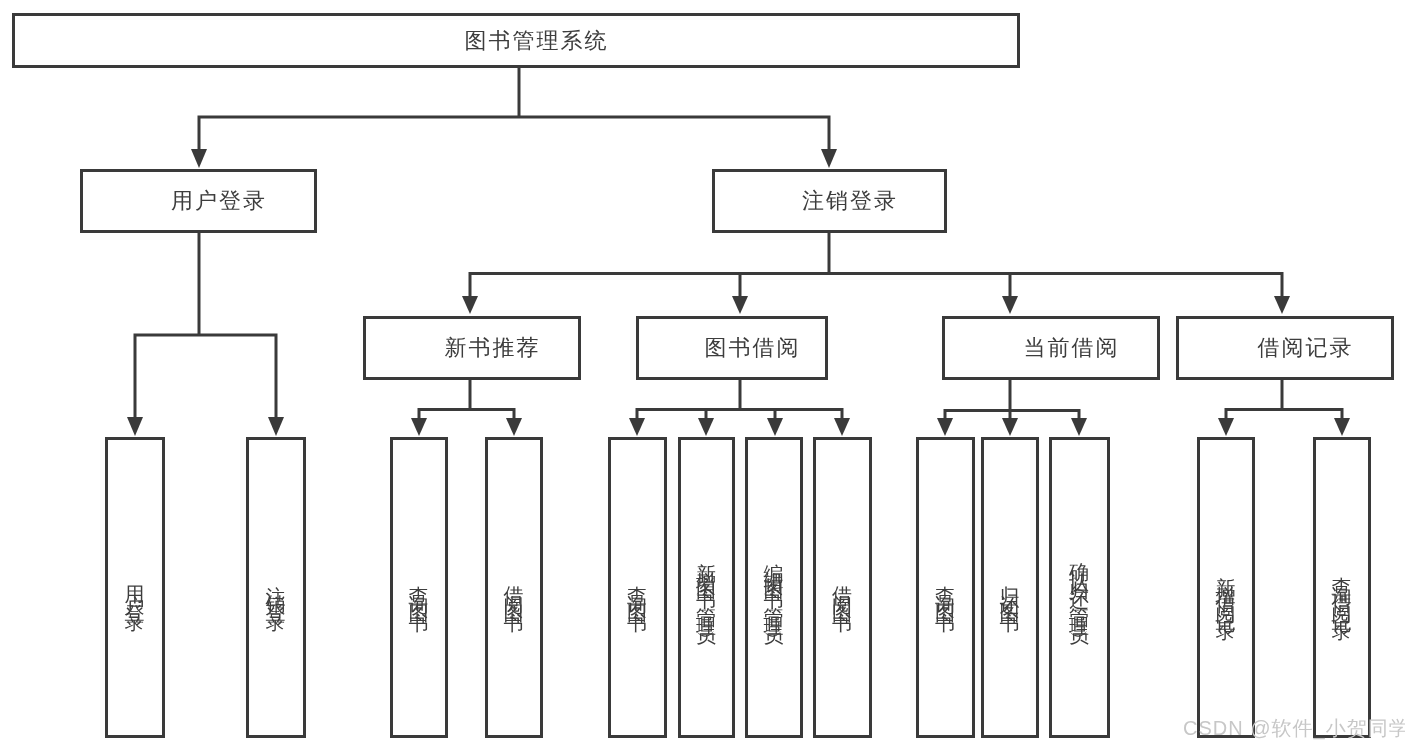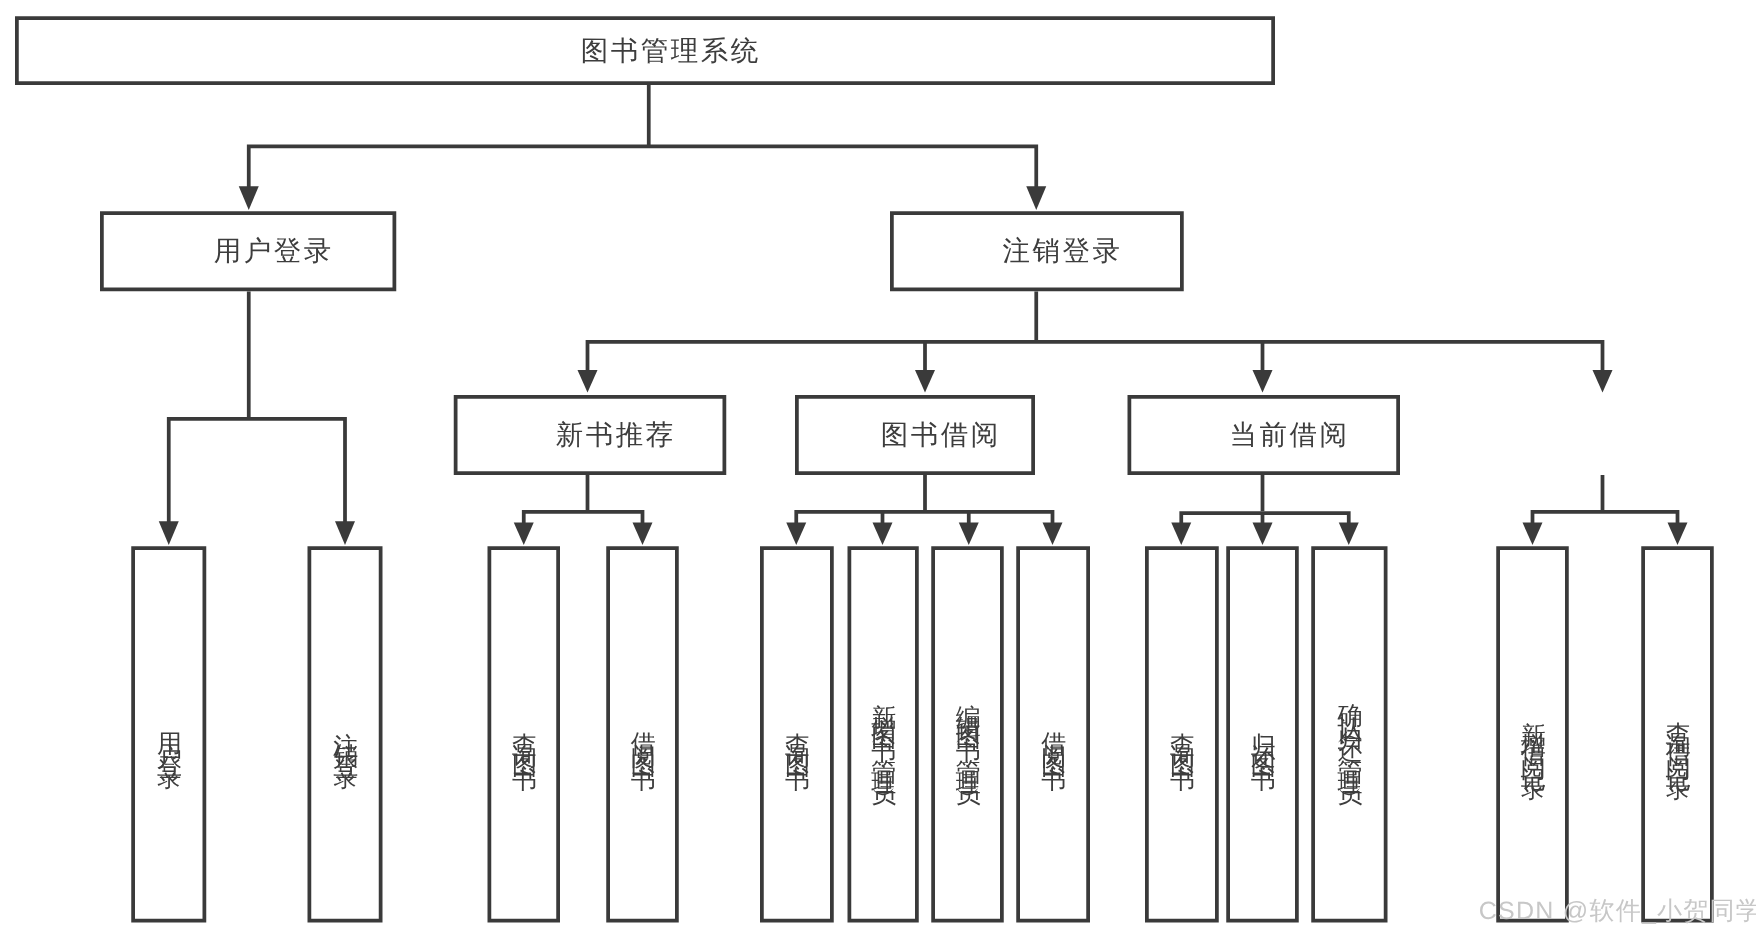--- a/index.html
+++ b/index.html
@@ -114,21 +114,22 @@
     </g>
   </svg>
 
   <div class="node node--h" style="left:12px; top:13px; width:1008px; height:55px;">图书管理系统</div>
 
   <div class="node node--h" style="left:80px; top:169px; width:237px; height:64px;">用户登录</div>
   <div class="node node--h" style="left:712px; top:169px; width:235px; height:64px;">注销登录</div>
 
   <div class="node node--h" style="left:363px; top:316px; width:218px; height:64px;font-family:Liberation Serif, serif;">新书推荐</div>
   <div class="node node--h" style="left:636px; top:316px; width:192px; height:64px;">图书借阅</div>
-  <div class="node node--h" style="left:902px; top:316px; width:218px; height:64px;">当前借阅</div>
+  <div class="node node--h" style="left:942px; top:316px; width:218px; height:64px;">当前借阅</div>
+  <div class="node node--h" style="left:1176px; top:316px; width:218px; height:64px;">借阅记录</div>
 
   <div class="node node--v" style="left:105px; top:437px; width:60px; height:301px;">用户登录</div>
   <div class="node node--v" style="left:246px; top:437px; width:60px; height:301px;">注销登录</div>
 
   <div class="node node--v" style="left:390px; top:437px; width:58px; height:301px;">查询图书</div>
   <div class="node node--v" style="left:485px; top:437px; width:58px; height:301px;">借阅图书</div>
 
   <div class="node node--v" style="left:608px; top:437px; width:59px; height:301px;">查询图书</div>
   <div class="node node--v" style="left:678px; top:437px; width:57px; height:301px;">新增图书（管理员）</div>
   <div class="node node--v" style="left:745px; top:437px; width:58px; height:301px;">编辑图书（管理员）</div>

